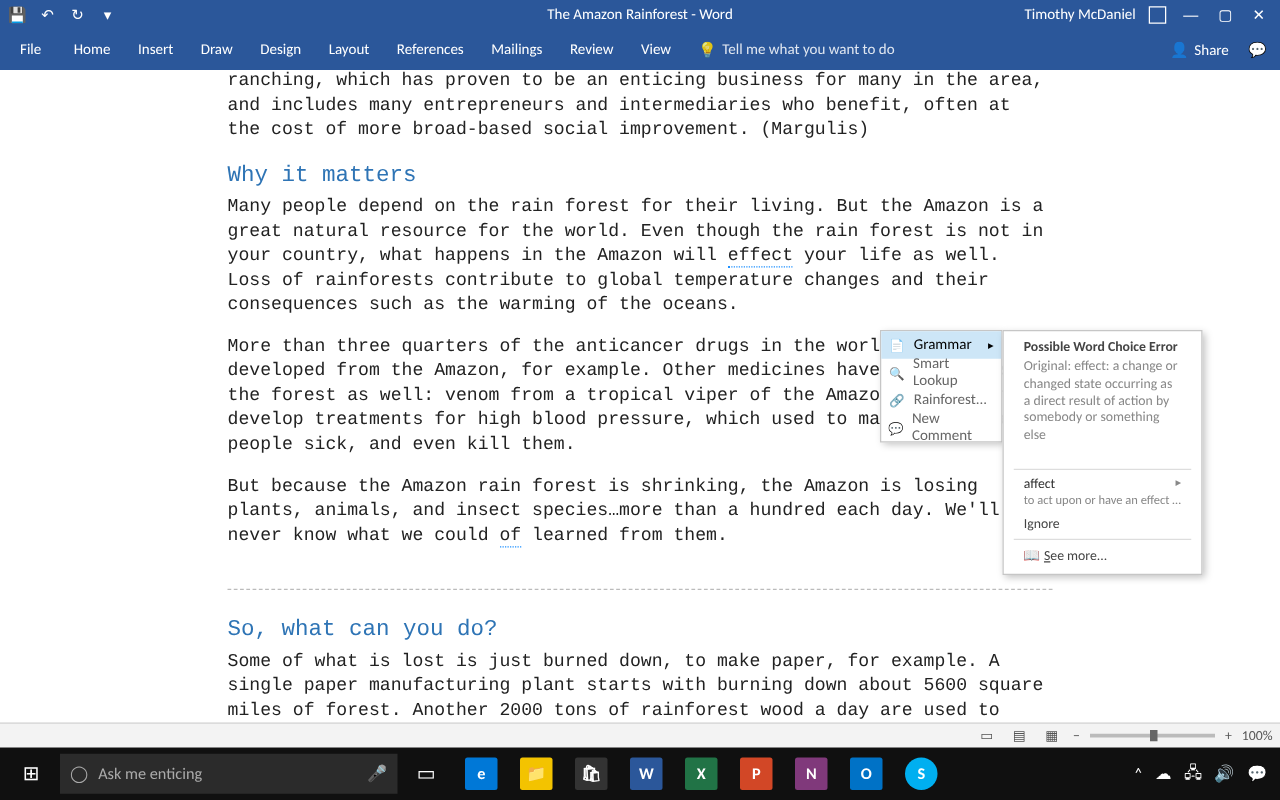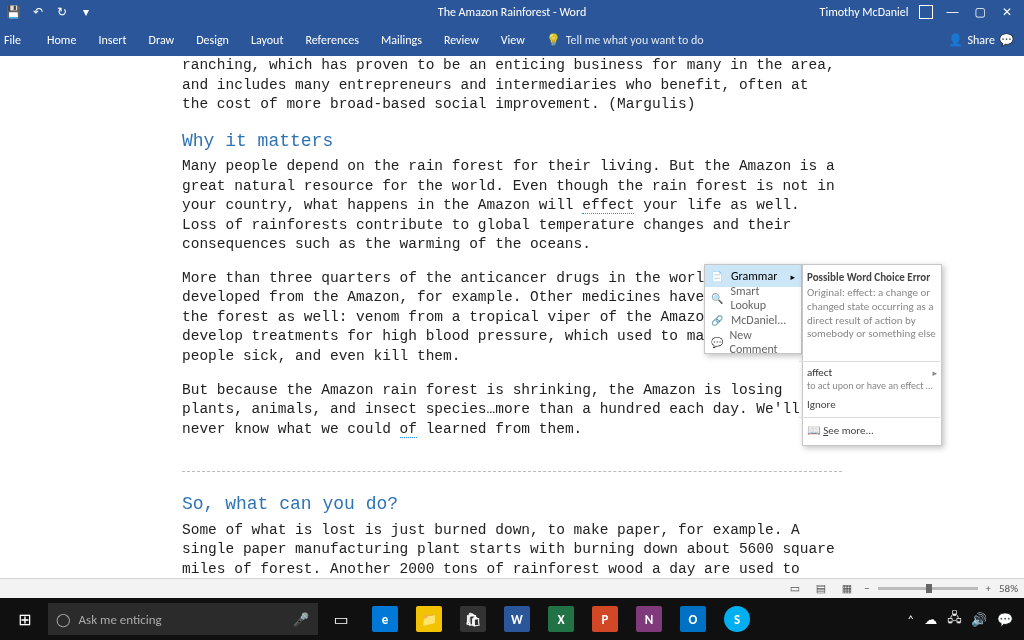--- a/index.html
+++ b/index.html
@@ -3,35 +3,35 @@
   <meta charset="utf-8">
   <style>
     * { margin: 0; padding: 0; box-sizing: border-box; }
     body { font-family: "Segoe UI", Calibri, sans-serif; font-size: 13px; width: 1024px; height: 640px; overflow: hidden; background: #fff; position: relative; }
     .titlebar { background: #2b579a; color: #fff; height: 24px; display: flex; align-items: center; position: relative; font-size: 12px; }
     .qat { display: flex; align-items: center; gap: 8px; padding-left: 6px; }
     .qat span { display: inline-flex; align-items: center; justify-content: center; width: 16px; cursor: pointer; }
     .title-center { position: absolute; left: 50%; transform: translateX(-50%); }
     .title-right { margin-left: auto; display: flex; align-items: center; gap: 10px; padding-right: 8px; }
     .win-controls { display: flex; gap: 16px; padding: 0 4px; font-family: "Segoe MDL2 Assets", sans-serif; }
-    .ribbon { background: #2b579a; color: #fff; height: 32px; display: flex; align-items: center; gap: 22px; font-size: 12px; }
+    .ribbon { background: #2b579a; color: #fff; height: 32px; display: flex; align-items: center; padding-left: 12px; gap: 22px; font-size: 12px; }
     .ribbon .file { background: transparent; padding: 0 4px; }
-    .ribbon-right { margin-left: auto; display: flex; align-items: center; gap: 4px; padding-right: 10px; }
+    .ribbon-right { margin-left: auto; display: flex; align-items: center; gap: 16px; padding-right: 10px; }
     .tell-me { display: flex; align-items: center; gap: 4px; opacity: .85; }
     .doc-area { position: relative; background: #fff; height: 542px; overflow: hidden; }
     .page { margin: 0 auto; width: 720px; padding: 0 30px; color: #222; font-family: Liberation Mono, monospace; font-size: 14.5px; line-height: 1.35; }
     .page p { margin-bottom: 14px; }
     .heading { color: #2e74b5; font-size: 18px; margin: 8px 0 4px; font-weight: 400; }
     .err { border-bottom: 1px dotted #1e90ff; }
     .context-menu { position: absolute; top: 208px; left: 704px; width: 98px; background: #fff; border: 1px solid #c6c6c6; box-shadow: 2px 2px 6px rgba(0,0,0,.25); font-size: 12px; color: #666; }
     .context-menu .mi { display: flex; align-items: center; height: 22px; padding: 0 6px; gap: 6px; }
     .context-menu .mi.sel { background: #cde6f7; color: #000; }
     .context-menu .mi .ic { width: 14px; text-align: center; font-size: 10px; }
     .context-menu .mi .arrow { margin-left: auto; font-size: 9px; }
-    .fly { position: absolute; top: 208px; left: 802px; width: 140px; background: #fff; border: 1px solid #c6c6c6; box-shadow: 2px 2px 6px rgba(0,0,0,.25); font-size: 11px; color: #444; padding: 6px 4px; }
+    .fly { position: absolute; top: 208px; left: 802px; width: 160px; background: #fff; border: 1px solid #c6c6c6; box-shadow: 2px 2px 6px rgba(0,0,0,.25); font-size: 11px; color: #444; padding: 6px 16px; }
     .fly .t1 { font-weight: bold; margin-bottom: 2px; }
     .fly .desc { color: #888; line-height: 1.25; margin-bottom: 20px; }
     .fly .sep { height: 1px; background: #ddd; margin: 4px -8px; }
     .fly .sugg { font-weight: normal; color: #333; display: flex; align-items: center; }
     .fly .sugg .arrow { margin-left: auto; font-size: 9px; color: #888; }
     .fly .sub { color: #888; font-size: 10px; white-space: nowrap; overflow: hidden; text-overflow: ellipsis; margin-bottom: 4px; }
     .fly .opt { padding: 2px 0; }
     .fly .opt .u { text-decoration: underline; }
     .statusbar { position: absolute; bottom: 42px; left: 0; right: 0; height: 20px; background: #f3f3f3; border-top: 1px solid #d4d4d4; display: flex; align-items: center; justify-content: flex-end; padding: 0 6px; gap: 8px; font-size: 11px; color: #555; }
     .statusbar .vbtn { width: 18px; text-align: center; cursor: pointer; }
@@ -108,21 +108,21 @@
       <span class="ic">📄</span>
       <span>Grammar</span>
       <span class="arrow">▸</span>
     </div>
     <div class="mi">
       <span class="ic">🔍</span>
       <span>Smart Lookup</span>
     </div>
     <div class="mi">
       <span class="ic">🔗</span>
-      <span>McDaniel...</span>
+      <span>Rainforest...</span>
     </div>
     <div class="mi">
       <span class="ic">💬</span>
       <span>New Comment</span>
     </div>
   </div>
 
   <div class="fly">
     <div class="t1">Possible Word Choice Error</div>
     <div class="desc">Original: effect: a change or changed state occurring as a direct result of action by somebody or something else</div>
@@ -140,21 +140,21 @@
 
 <div class="statusbar">
   <span class="vbtn">▭</span>
   <span class="vbtn">▤</span>
   <span class="vbtn">▦</span>
   <span>−</span>
   <div class="zoom-slider">
       <div class="knob"></div>
     </div>
   <span>+</span>
-  <span>58%</span>
+  <span>100%</span>
 </div>
 
 <div class="taskbar">
   <div class="tbtn">⊞</div>
   <div class="search-box">
     <span>◯</span>
     <span>Ask me enticing</span>
     <span class="mic">🎤</span>
   </div>
   <div class="tbtn">▭</div>

